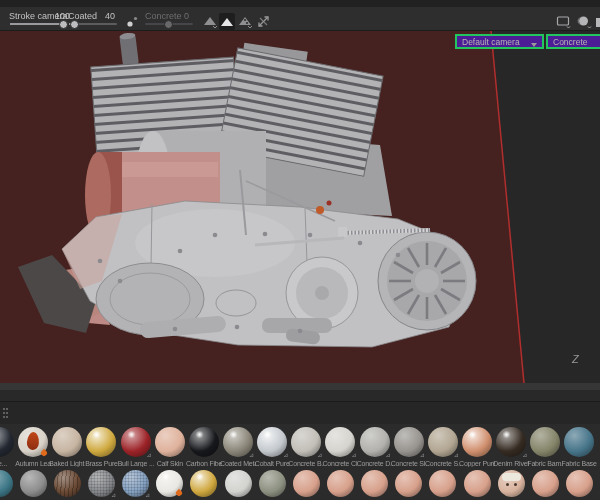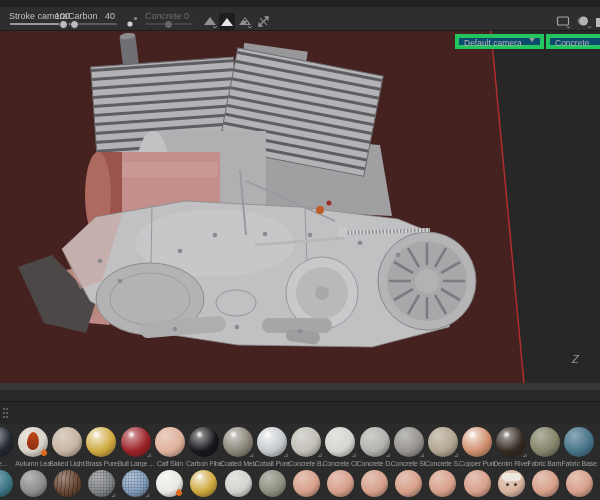--- a/index.html
+++ b/index.html
@@ -18,21 +18,21 @@
   .slider{position:absolute;top:16px;height:2px;background:#5c5c5e;border-radius:1px;}
   .slider .fill{position:absolute;left:0;top:0;height:2px;background:#9a9a9e;}
   .slider .knob{position:absolute;top:-3.5px;width:9px;height:9px;border-radius:50%;background:#bdbdc0;border:1px solid #2a2a2a;box-sizing:border-box;}
   .slider.off{background:#45454a;}
   .slider.off .knob{background:#68686b;}
   .ticon{position:absolute;top:6px;width:16px;height:17px;display:flex;align-items:center;justify-content:center;}
   .ticon.pressed{background:#1e1e1e;border-radius:2px;}
   
   .viewport{position:absolute;top:31px;left:0;width:600px;height:352px;background:#272727;}
   .viewport svg{position:absolute;left:0;top:0;}
-  .dd{position:absolute;top:3px;height:15px;background:#0c4a6e;border:4px solid #22c55e;box-sizing:border-box;display:flex;align-items:flex-start;padding:0 5px;font-size:8.5px;color:#b5b5b5;white-space:nowrap;}
+  .dd{position:absolute;top:3px;height:15px;background:#4c1d95;border:2px solid #22c55e;box-sizing:border-box;display:flex;align-items:flex-end;padding:0 5px;font-size:8.5px;color:#b5b5b5;white-space:nowrap;}
   .ddchev{width:0;height:0;border-left:3px solid transparent;border-right:3px solid transparent;border-top:4px solid #9a9a9a;margin-left:auto;}
   #dd-camera{left:455px;width:89px;}
   #dd-material{left:546px;width:62px;}
   .zmark{position:absolute;left:572px;top:353px;font-size:11px;font-style:italic;color:#97979a;}
   
   .split1{position:absolute;top:383px;left:0;right:0;height:7px;background:#363636;}
   .split2{position:absolute;top:390px;left:0;right:0;height:11px;background:#292929;}
   .shelfhead{position:absolute;top:401px;left:0;right:0;height:23px;background:#262626;border-top:1px solid #1b1b1b;}
   .grip{position:absolute;left:3px;top:6px;width:2px;height:2px;background:#606060;
         box-shadow:0 4px 0 #606060,0 8px 0 #606060,3px 0 0 #606060,3px 4px 0 #606060,3px 8px 0 #606060;}
@@ -65,21 +65,21 @@
 
 <div class="topstrip"></div>
 <div class="toolbar">
   <span class="tlabel" style="left:9px">Stroke camera</span>
   <span class="tval" style="left:55px">100</span>
   <div class="slider" style="left:10px;width:54px">
     <div class="fill" style="width:100%"></div>
       <div class="knob" style="left:49px"></div>
   </div>
 
-  <span class="tlabel" style="left:68px">Carbon</span>
+  <span class="tlabel" style="left:68px">Coated</span>
   <span class="tval" style="left:105px">40</span>
   <div class="slider" style="left:69px;width:48px">
     <div class="fill" style="width:8%"></div>
       <div class="knob" style="left:1px"></div>
   </div>
 
   <span class="ticon" style="left:124px">
     <svg width="13" height="13">
         <circle cx="4" cy="9" r="2.6" fill="#cfcfcf"></circle>
         <circle cx="9.5" cy="3.5" r="1.6" fill="#8a8a8a"></circle>

